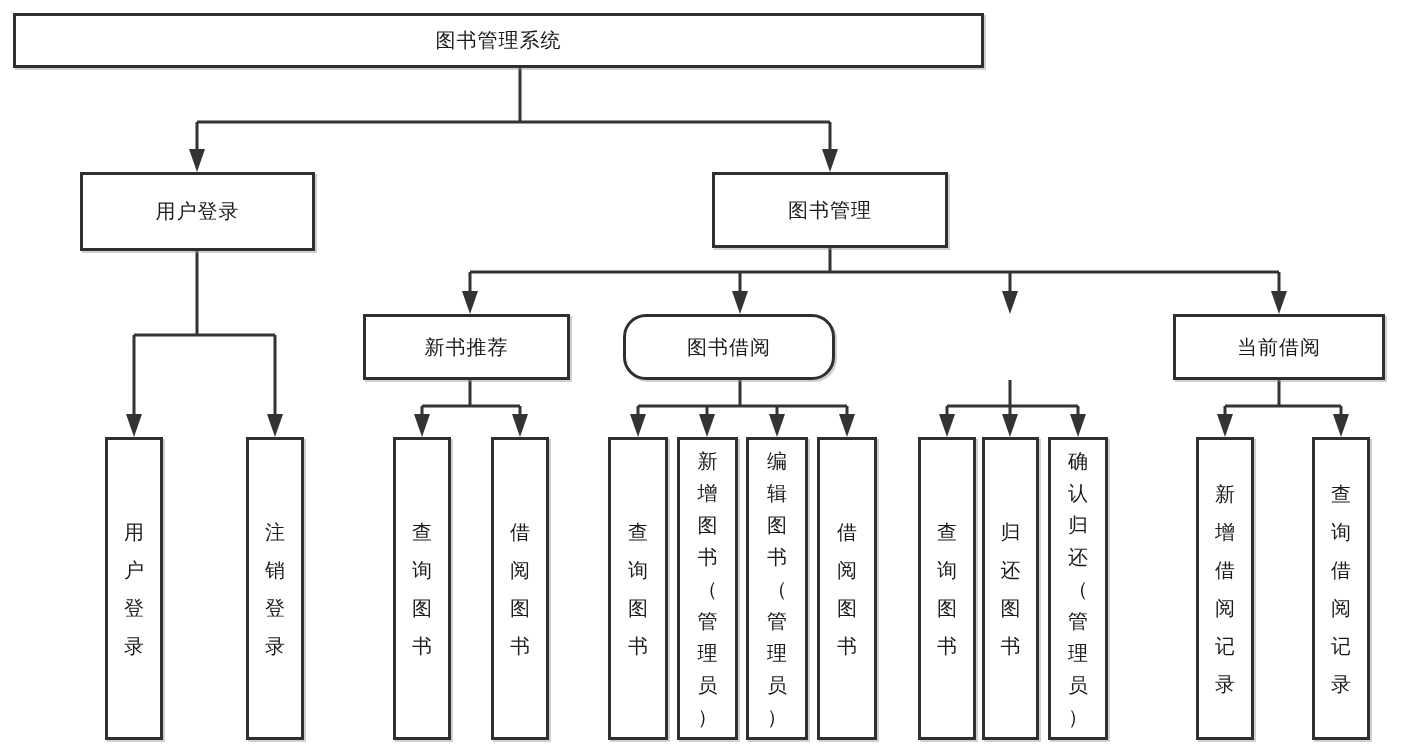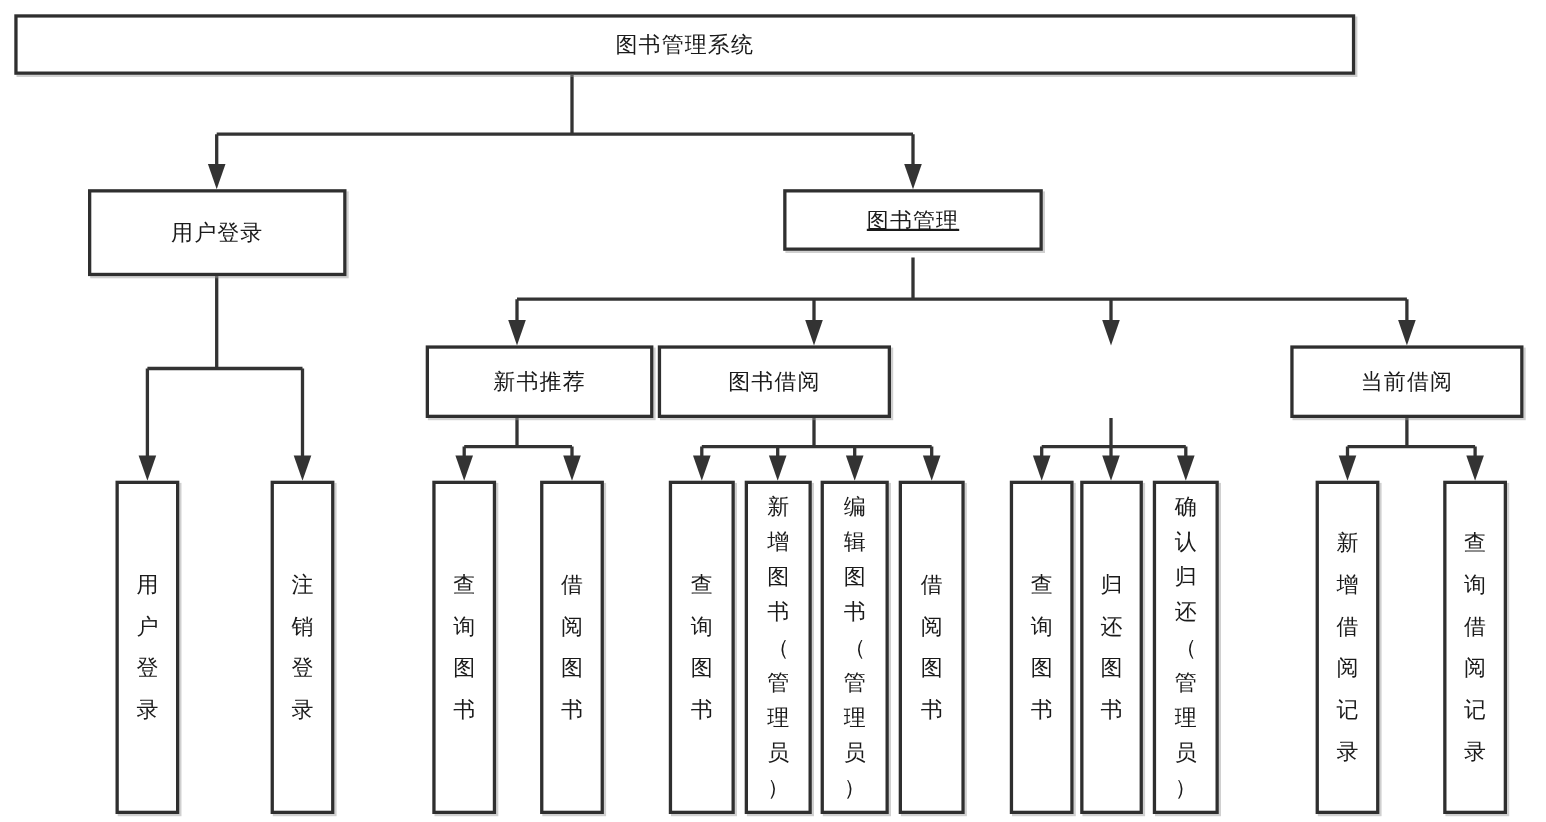--- a/index.html
+++ b/index.html
@@ -87,27 +87,27 @@
       <polygon points="769,414 785,414 777,437"></polygon>
       <polygon points="839,414 855,414 847,437"></polygon>
       <polygon points="939,414 955,414 947,437"></polygon>
       <polygon points="1002,414 1018,414 1010,437"></polygon>
       <polygon points="1070,414 1086,414 1078,437"></polygon>
       <polygon points="1217,414 1233,414 1225,437"></polygon>
       <polygon points="1333,414 1349,414 1341,437"></polygon>
     </g>
   </svg>
 
-  <div class="node" style="left:13px; top:13px; width:1219px; height:55px;">图书管理系统</div>
+  <div class="node" style="left:13px; top:13px; width:971px; height:55px;">图书管理系统</div>
 
   <div class="node" style="left:80px; top:172px; width:235px; height:79px;">用户登录</div>
-  <div class="node" style="left:712px; top:172px; width:236px; height:56px;text-decoration:underline;">图书管理</div>
+  <div class="node" style="left:712px; top:172px; width:236px; height:76px;">图书管理</div>
 
-  <div class="node" style="left:363px; top:314px; width:207px; height:66px;margin-left:24px;">新书推荐</div>
-  <div class="node" style="left:598px; top:314px; width:212px; height:66px;">图书借阅</div>
+  <div class="node" style="left:363px; top:314px; width:207px; height:66px;">新书推荐</div>
+  <div class="node" style="left:623px; top:314px; width:212px; height:66px;border-radius:23px;">图书借阅</div>
   <div class="node" style="left:1173px; top:314px; width:212px; height:66px;">当前借阅</div>
 
   <div class="node vnode" style="left:105px; top:437px; width:58px; height:303px;">用
 户
 登
 录</div>
   <div class="node vnode" style="left:246px; top:437px; width:58px; height:303px;">注
 销
 登
 录</div>

